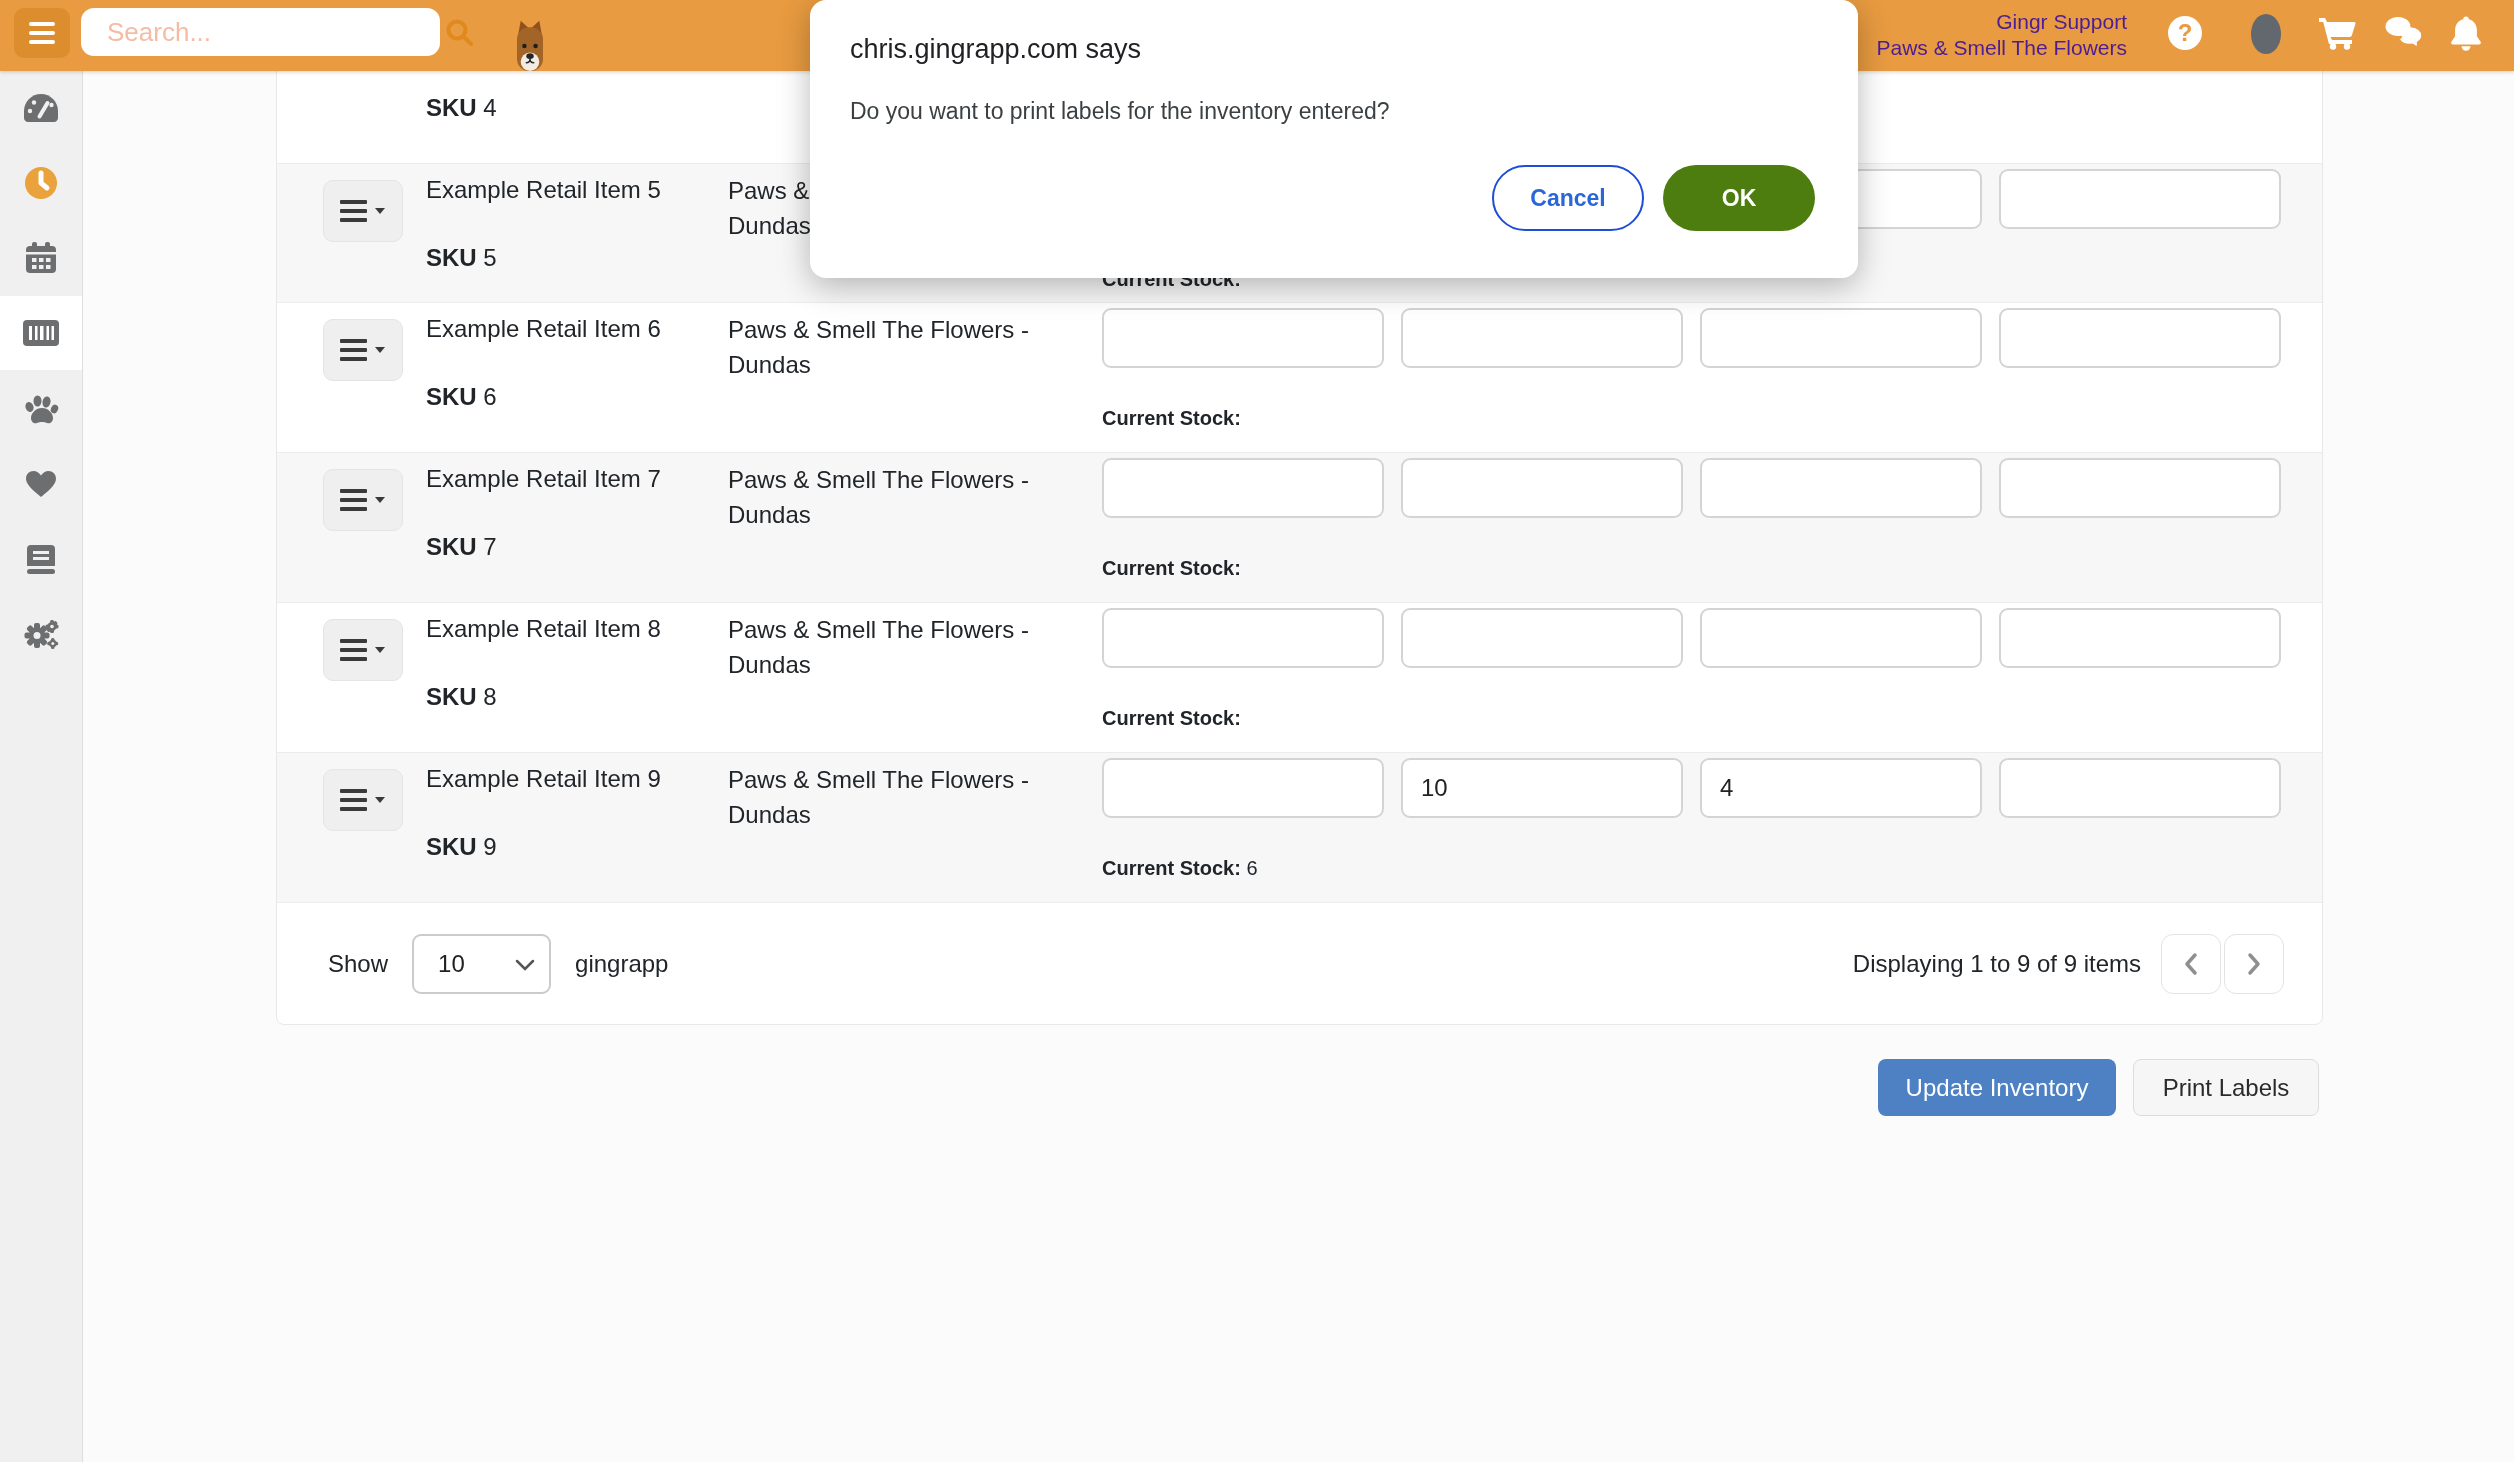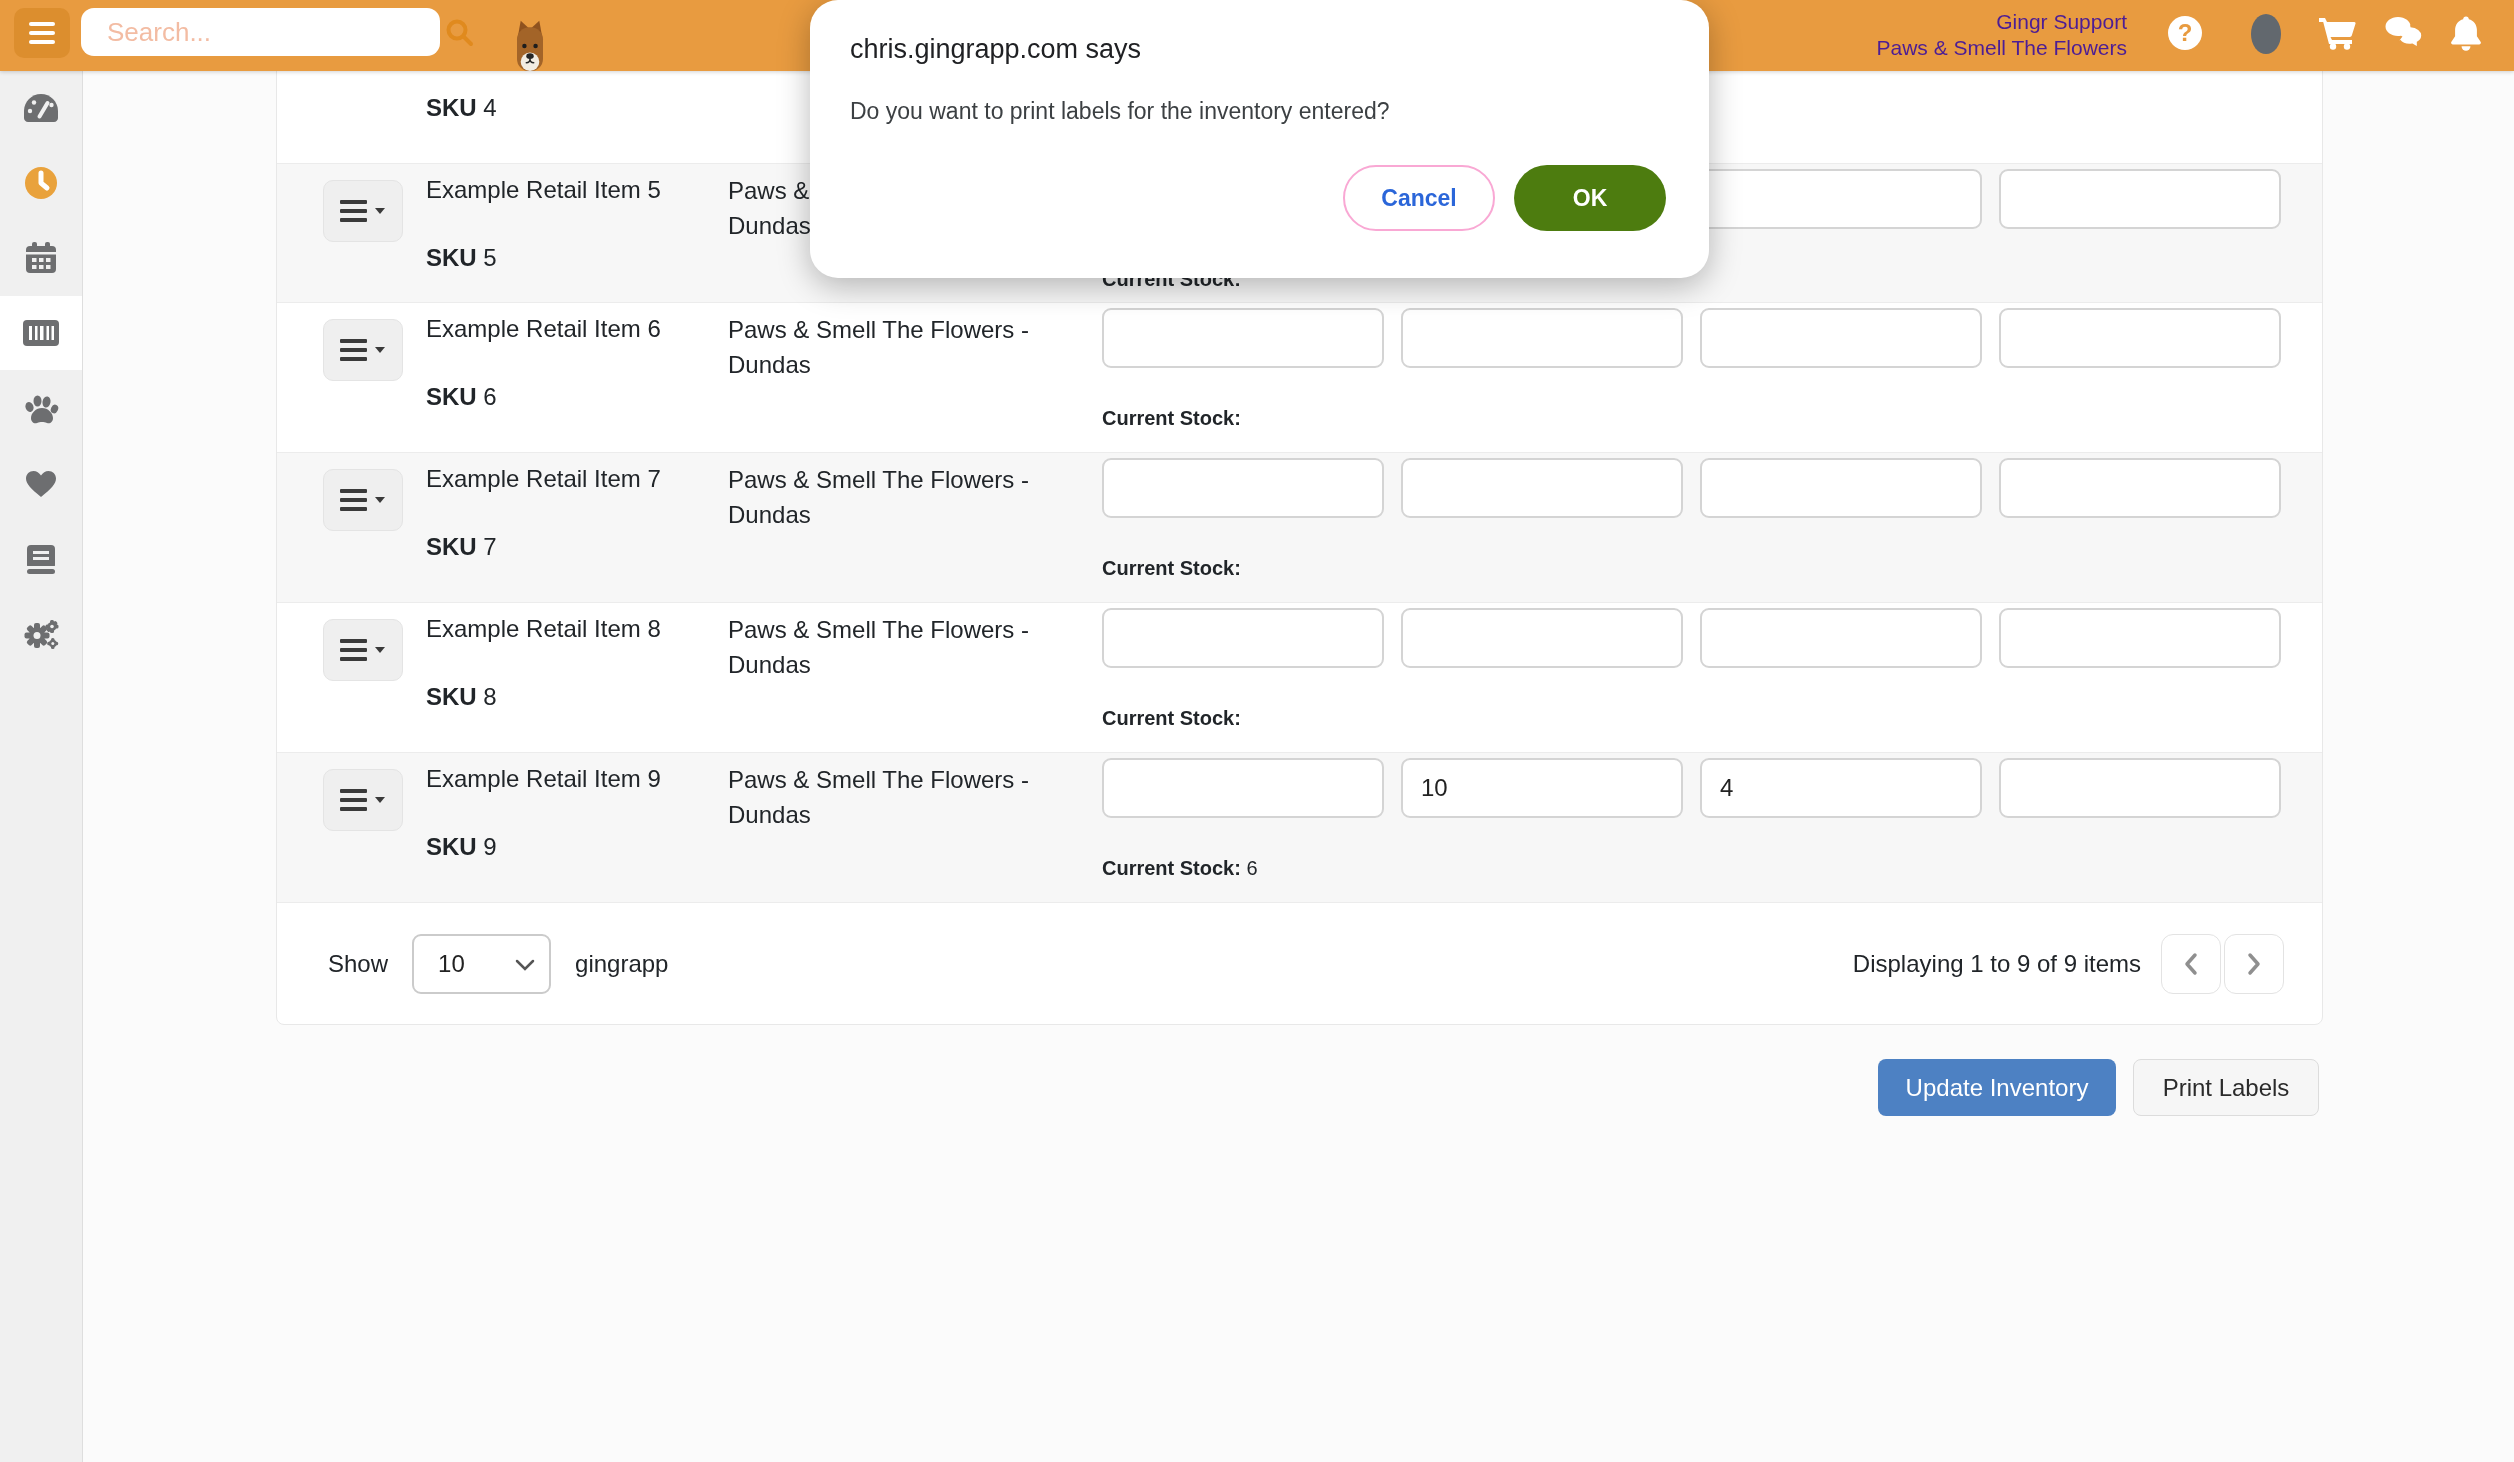--- a/index.html
+++ b/index.html
@@ -75,26 +75,26 @@
 
   
   .btn-update { position:absolute; left:1878px; top:1059px; width:238px; height:57px;
     background:#4D81C3; color:#fff; border:none; border-radius:8px; font-size:24px;
     font-family:inherit; cursor:pointer; z-index:20; }
   .btn-print { position:absolute; left:2133px; top:1059px; width:186px; height:57px;
     background:#F6F6F6; color:#2B2B2B; border:1px solid #DCDCDC; border-radius:8px;
     font-size:24px; font-family:inherit; cursor:pointer; z-index:20; }
 
   
-  .dialog { position:absolute; left:810px; top:0; width:899px; height:278px;
-    background:#fff; border-radius:28px; box-shadow:0 8px 32px rgba(0,0,0,.28); z-index:400; }
+  .dialog { position:absolute; left:810px; top:0; width:1048px; height:278px;
+    background:#fff; border-radius:16px; box-shadow:0 8px 32px rgba(0,0,0,.28); z-index:400; }
   .dlg-title { position:absolute; left:40px; top:34px; font-size:27px; font-weight:500; color:#202124; }
   .dlg-msg   { position:absolute; left:40px; top:98px; font-size:23px; color:#3C4043; }
   .dlg-actions { position:absolute; right:43px; top:165px; display:flex; gap:19px; }
-  .dlg-cancel { width:152px; height:66px; border-radius:33px; border:2px solid #f9a8d4;
+  .dlg-cancel { width:152px; height:66px; border-radius:33px; border:2px solid #1d4ed8;
     background:#fff; color:#2B66D9; font-size:23px; font-weight:600; font-family:inherit; cursor:pointer; }
   .dlg-ok { width:152px; height:66px; border-radius:33px; border:none;
     background:#4d7c0f; color:#fff; font-size:23px; font-weight:600; font-family:inherit; cursor:pointer; }
 </style>
 </head>
 <body>
 
 <div class="card">
 
   <div class="row h150">

